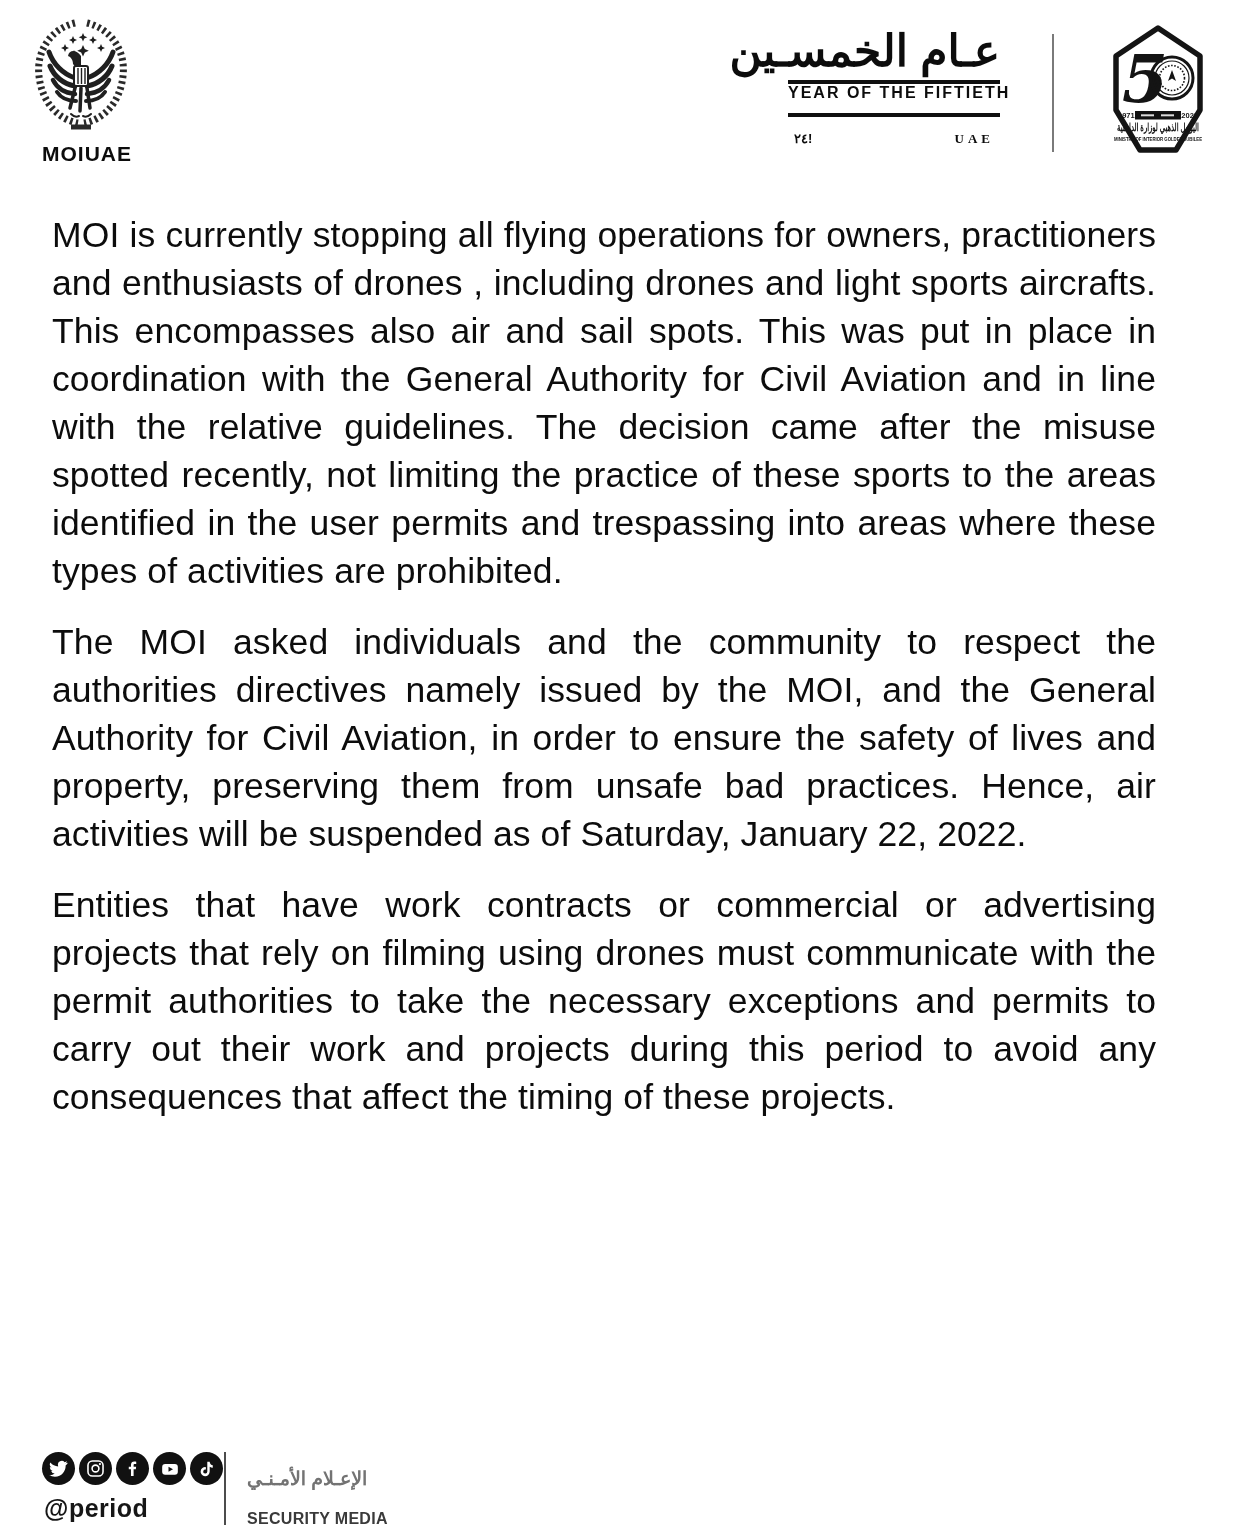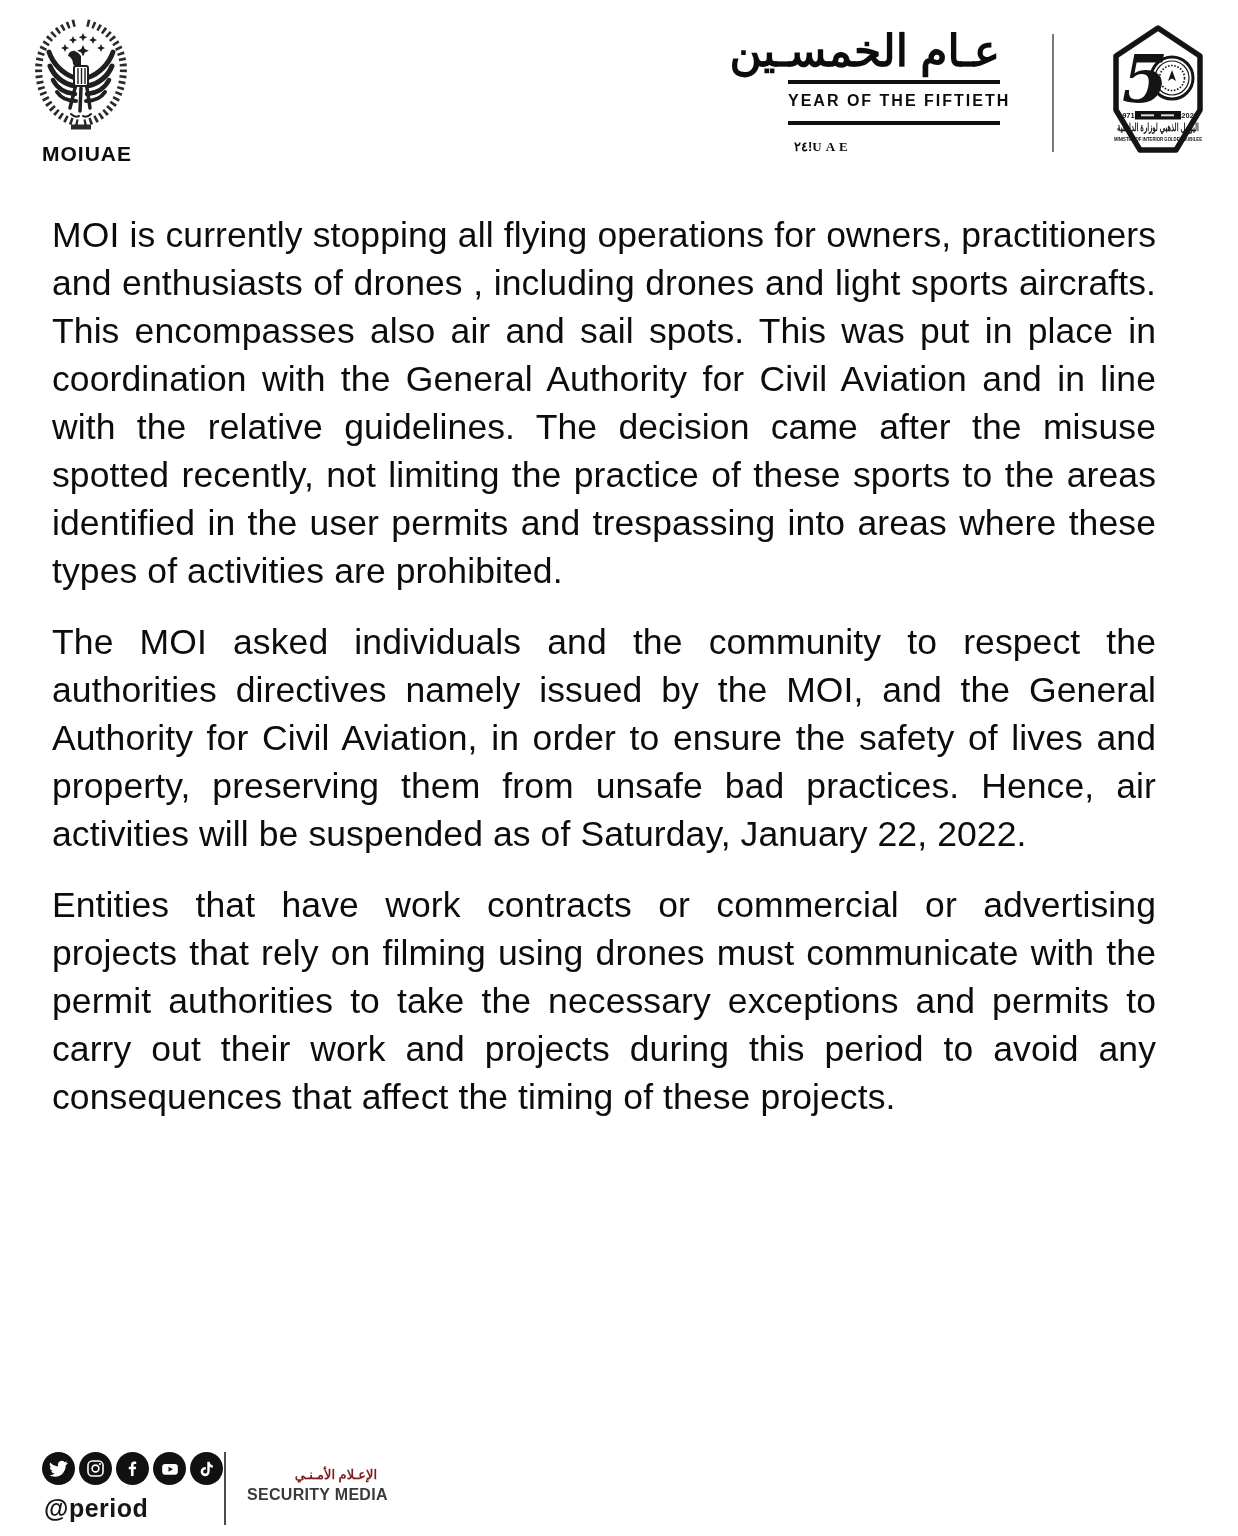--- a/index.html
+++ b/index.html
@@ -7,43 +7,43 @@
     width:1238px;height:1536px;background:#ffffff;position:relative;overflow:hidden;
     font-family:"Liberation Sans",sans-serif;color:#0c0c0c;
   }
   .abs{position:absolute;}
   
   .emblem{left:26px;top:10px;}
   .wordmark{left:42px;top:142px;font-size:21px;font-weight:700;letter-spacing:1px;}
   .fiftieth{left:788px;top:26px;width:212px;text-align:center;}
   .fiftieth .ar{font-size:44px;font-weight:700;line-height:1.15;direction:rtl;white-space:nowrap;}
   .fiftieth .bar{height:4px;background:#101010;margin-top:3px;}
-  .fiftieth .en{font-size:16px;font-weight:800;letter-spacing:2px;margin-top:8px;white-space:nowrap;}
+  .fiftieth .en{font-size:16px;font-weight:800;letter-spacing:2px;margin-top:0;white-space:nowrap;}
   .fiftieth .bar2{height:4px;background:#101010;margin-top:11px;}
-  .fiftieth .row{display:flex;margin-top:14px;
+  .fiftieth .row{display:flex;justify-content:space-between;margin-top:14px;
     font-size:13px;font-weight:700;padding:0 6px;}
   .fiftieth .row .uae{letter-spacing:4px;font-family:Liberation Serif, serif;}
   .vdivider{left:1052px;top:34px;width:2px;height:118px;background:#7a7a7a;}
   .badge{left:1100px;top:22px;}
   
   .body-text{left:52px;top:203px;width:1104px;}
   .body-text p{
     margin:8px 0 23px 0;font-size:35.5px;line-height:48px;font-weight:400;
     text-align:justify;letter-spacing:0.1px;color:#0c0c0c;
   }
   
   .social-row{left:42px;top:1452px;display:flex;gap:4px;}
   .icon-circle{width:33px;height:33px;border-radius:50%;background:#111;
     display:flex;align-items:center;justify-content:center;cursor:pointer;}
   .icon-circle svg{display:block;}
   .handle{left:44px;top:1494px;font-size:25px;font-weight:700;letter-spacing:0.5px;color:#161616;}
   .fdivider{left:224px;top:1452px;width:2px;height:73px;background:#4c4c4c;}
   .secmedia{left:247px;top:1467px;width:130px;}
-  .secmedia .ar{font-size:13px;font-weight:700;color:#7f1d1d;direction:rtl;text-align:right;white-space:nowrap;}
-  .secmedia .en{font-size:16px;font-weight:700;color:#3a3a3a;letter-spacing:0.3px;margin-top:4px;white-space:nowrap;}
+  .secmedia .ar{font-size:19px;font-weight:700;color:#737373;direction:rtl;text-align:left;white-space:nowrap;}
+  .secmedia .en{font-size:16px;font-weight:700;color:#3a3a3a;letter-spacing:0.3px;margin-top:20px;white-space:nowrap;}
 </style>
 </head>
 <body>
 
 <div class="abs emblem">
   <svg width="110" height="126" viewBox="0 0 110 126">
 
     <g fill="none" stroke="#2a2a2a">
       <path d="M49 13 C24 19 10 42 13 66 C16 94 34 110 52 113" stroke-width="7" stroke-dasharray="2.6 3.2"></path>
       <path d="M61 13 C86 19 100 42 97 66 C94 94 76 110 58 113" stroke-width="7" stroke-dasharray="2.6 3.2"></path>

